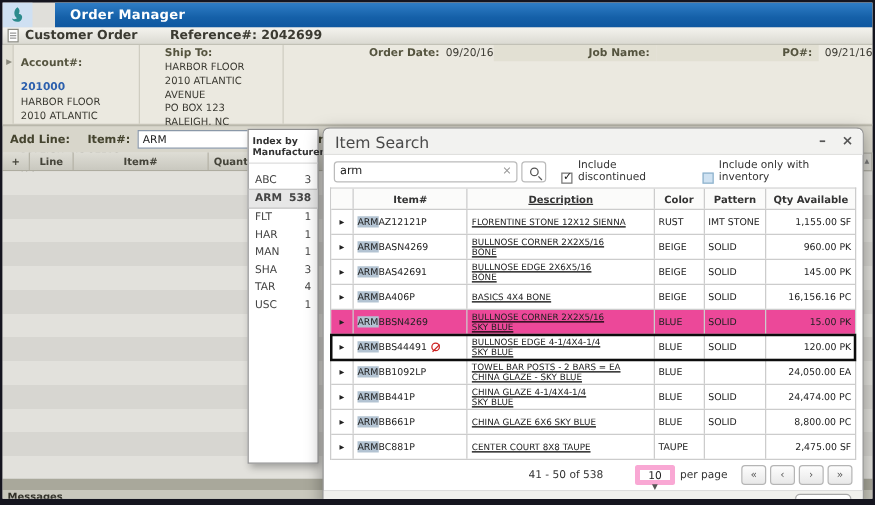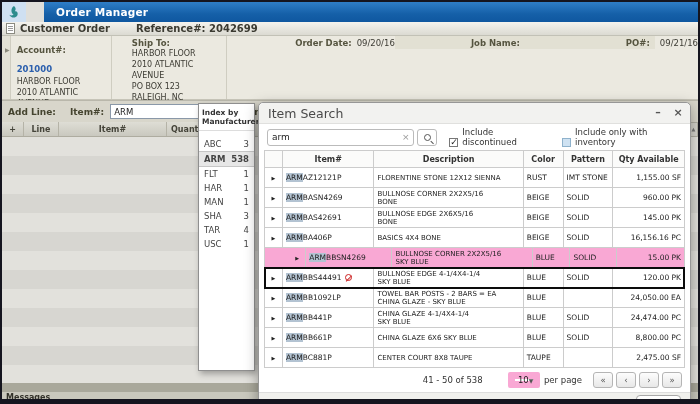--- a/index.html
+++ b/index.html
@@ -66,43 +66,43 @@
   .mag::after{content:"";position:absolute;width:4px;height:1.4px;background:#555;transform:rotate(45deg);left:5px;top:7px;}
   .cbwrap{display:flex;align-items:flex-end;margin-left:12px;}
   .cb{width:9px;height:9px;border:1px solid #777;background:#fff;position:relative;margin-right:4px;}
   .cb.checked::after{content:"\2713";position:absolute;left:0px;top:-2px;font-size:9px;color:#222;font-weight:bold;}
   .cb.bluefill{background:#cfe2f2;border-color:#8fb2cc;}
   .cb-label{font-size:8.5px;color:#333;}
   
   .dlg-table{margin:0 5px;border:1px solid #ccc;border-bottom:none;}
   .trow{display:flex;border-bottom:1px solid #ccc;height:20px;}
   .trow.head{height:17px;background:#fbfbfa;}
-  .trow.selected{background:#f9a8d4;padding-left:24px;}
+  .trow.selected{background:#ec4899;}
   .trow.focused{outline:2px solid #0c0c0c;outline-offset:-1px;z-index:2;position:relative;}
   .tcell{border-right:1px solid #ccc;overflow:hidden;display:flex;align-items:center;padding:0 3px;}
   .tcell:last-child{border-right:none;}
   .c-arrow{width:18px;justify-content:center;}
   .c-item{width:92px;}
-  .c-desc{width:150px;}
+  .c-desc{width:150px;text-decoration:underline;}
   .c-color{width:40px;}
   .c-pattern{width:50px;}
   .c-qty{width:71px;justify-content:flex-end;}
   .trow.head .tcell{justify-content:center;font-size:8px;font-weight:bold;color:#333;}
   .row-arrow{font-size:5px;color:#222;}
   .item-txt{font-size:7.5px;color:#222;white-space:nowrap;}
   .item-txt .hl{background:#b3c3d2;}
   .desc-txt{font-size:7px;color:#222;line-height:8px;text-transform:uppercase;}
   .cell-txt{font-size:7.5px;color:#222;}
   .disc{position:relative;display:inline-block;width:7px;height:7px;border:1.4px solid #cc2222;border-radius:50%;margin-left:3px;flex:none;}
   .disc::after{content:"";position:absolute;left:-1px;top:2.5px;width:8px;height:1.4px;background:#cc2222;transform:rotate(-45deg);}
   
   .dlg-pager{height:24px;position:relative;display:flex;align-items:center;}
   .pager-range{position:absolute;left:38%;font-size:8.5px;color:#333;}
   .pager-right{margin-left:auto;display:flex;align-items:center;padding-right:8px;}
-  .pagesize{width:32px;height:16px;border:7px solid #f9a8d4;border-radius:2px;background:#fff;display:flex;align-items:center;justify-content:space-between;padding:0 3px;font-size:8.5px;color:#222;}
+  .pagesize{width:32px;height:16px;border:4px solid #f9a8d4;border-radius:2px;background:#fff;display:flex;align-items:center;justify-content:space-between;padding:0 3px;font-size:8.5px;color:#222;flex-direction:column;}
   .pagesize .arr{font-size:6px;color:#555;}
   .perpage{font-size:8.5px;color:#333;margin:0 8px 0 4px;}
   .navbtn{width:20px;height:16px;border:1px solid #b5b5b5;border-radius:3px;background:linear-gradient(180deg,#fdfdfd,#e8e8e8);font-size:8.5px;color:#555;display:flex;align-items:center;justify-content:center;margin-left:3px;}
   
   .dlg-footer{flex:1;background:#f0f0ed;border-top:1px solid #ddd;border-radius:0 0 5px 5px;display:flex;align-items:center;justify-content:flex-end;position:relative;}
   .close-btn{height:19px;padding:0 9px;border:1px solid #a8a8a8;border-radius:4px;background:linear-gradient(180deg,#ffffff,#efefef);font-size:9px;color:#333;display:flex;align-items:center;margin-right:9px;box-shadow:0 1px 1px rgba(0,0,0,.15);}
   .resize-handle{position:absolute;right:2px;bottom:2px;width:7px;height:7px;border-right:1px solid #999;border-bottom:1px solid #999;}
   .resize-handle::before{content:"";position:absolute;right:2px;bottom:2px;width:4px;height:4px;border-right:1px solid #999;border-bottom:1px solid #999;}
 </style>
 </head>

